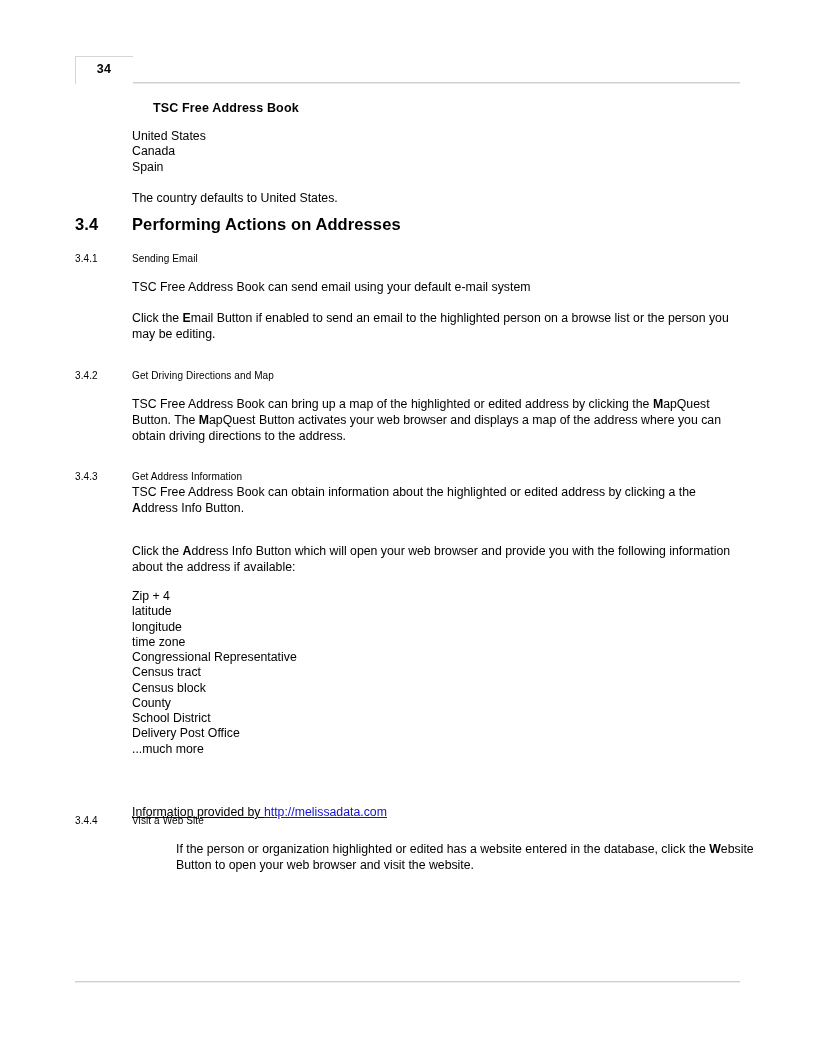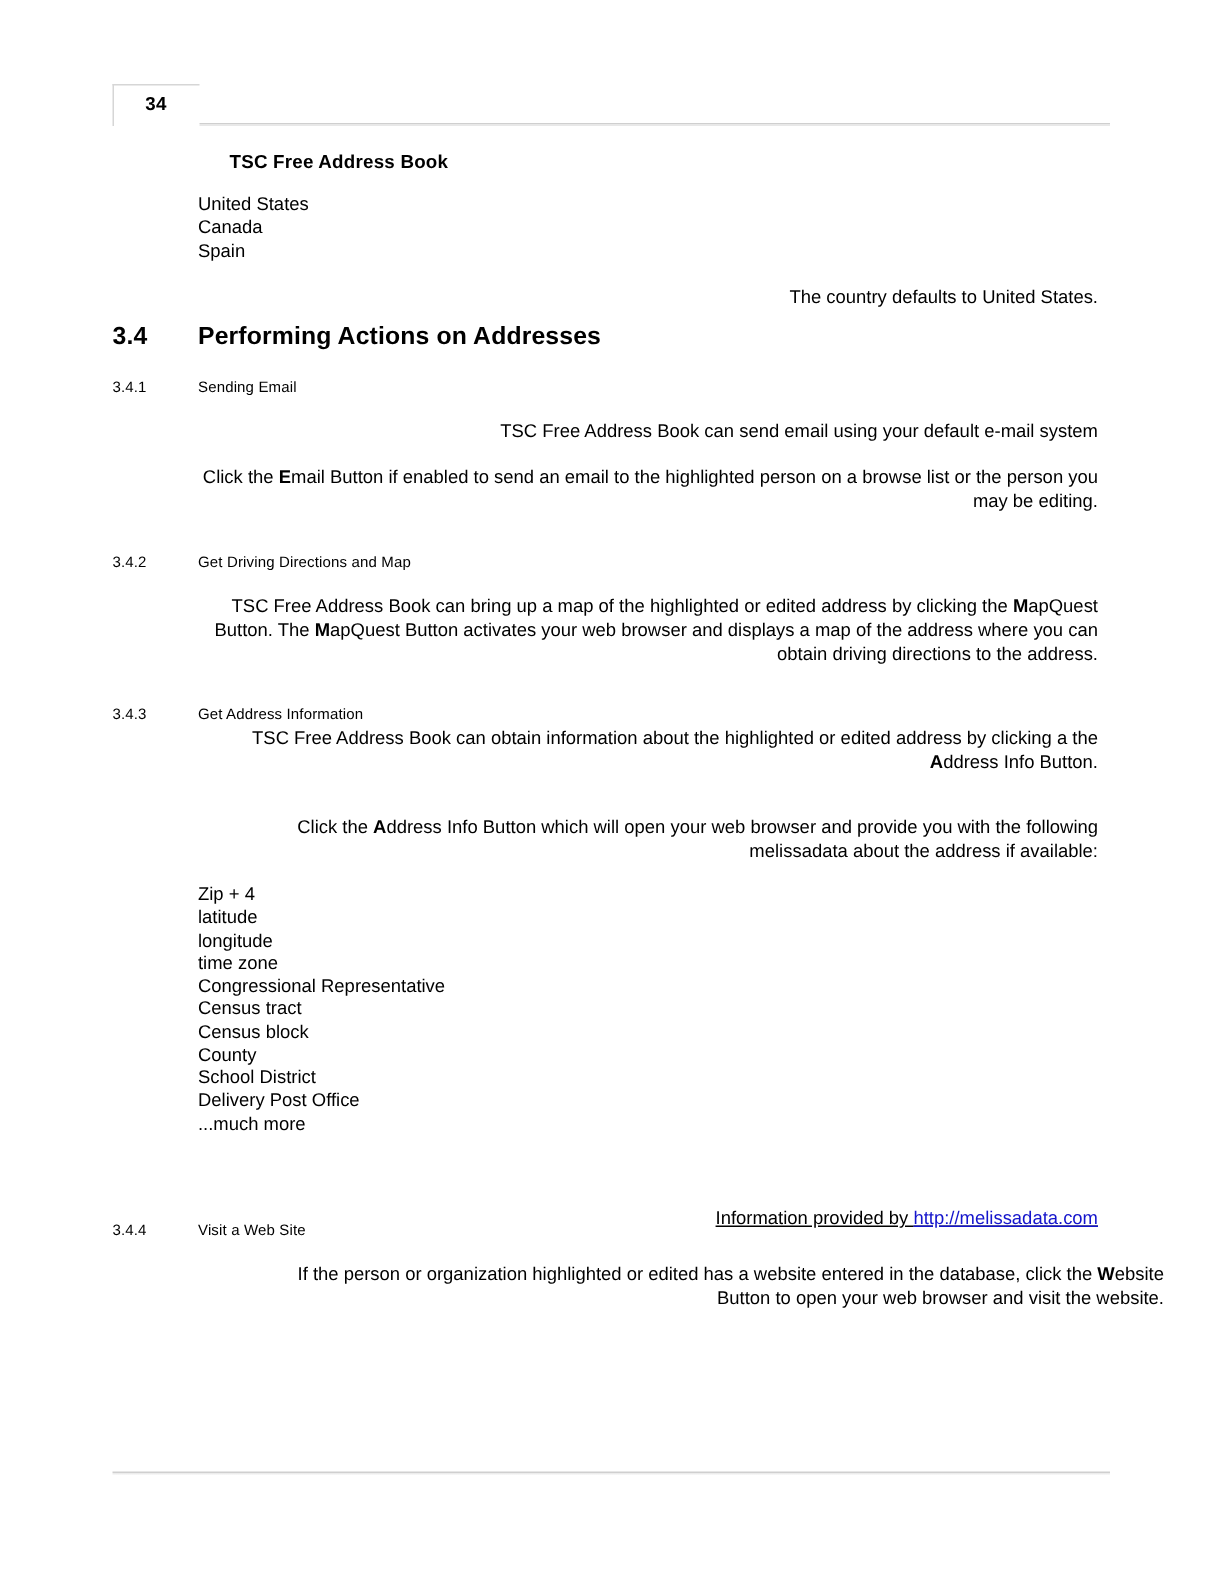--- a/index.html
+++ b/index.html
@@ -89,21 +89,21 @@
     line-height: 15.3px;
     white-space: pre-line;
   }
 
   .para {
     position: absolute;
     left: 132px;
     width: 600px;
     font-size: 12.3px;
     line-height: 16.2px;
-    text-align: right;
+    text-align: left;
   }
 
   .h2 {
     position: absolute;
     left: 75px;
     width: 680px;
     font-size: 16.5px;
     font-weight: bold;
     line-height: 20px;
     letter-spacing: 0.1px;
@@ -202,21 +202,21 @@
 
     <div class="h3" style="top:468px;">
       <span class="num">3.4.3</span><span>Get Address Information</span>
     </div>
 
     <div class="para" style="top:484px;">
       <span>TSC Free Address Book can obtain information about the highlighted or edited address by clicking a the </span><b>A</b><span>ddress Info Button.</span>
     </div>
 
     <div class="para" style="top:543px;">
-      <span>Click the </span><b>A</b><span>ddress Info Button which will open your web browser and provide you with the following melissadata about the address if available:</span>
+      <span>Click the </span><b>A</b><span>ddress Info Button which will open your web browser and provide you with the following information about the address if available:</span>
     </div>
 
     <div class="list-block" style="top:589px;">Zip + 4
 latitude
 longitude
 time zone
 Congressional Representative
 Census tract
 Census block
 County

